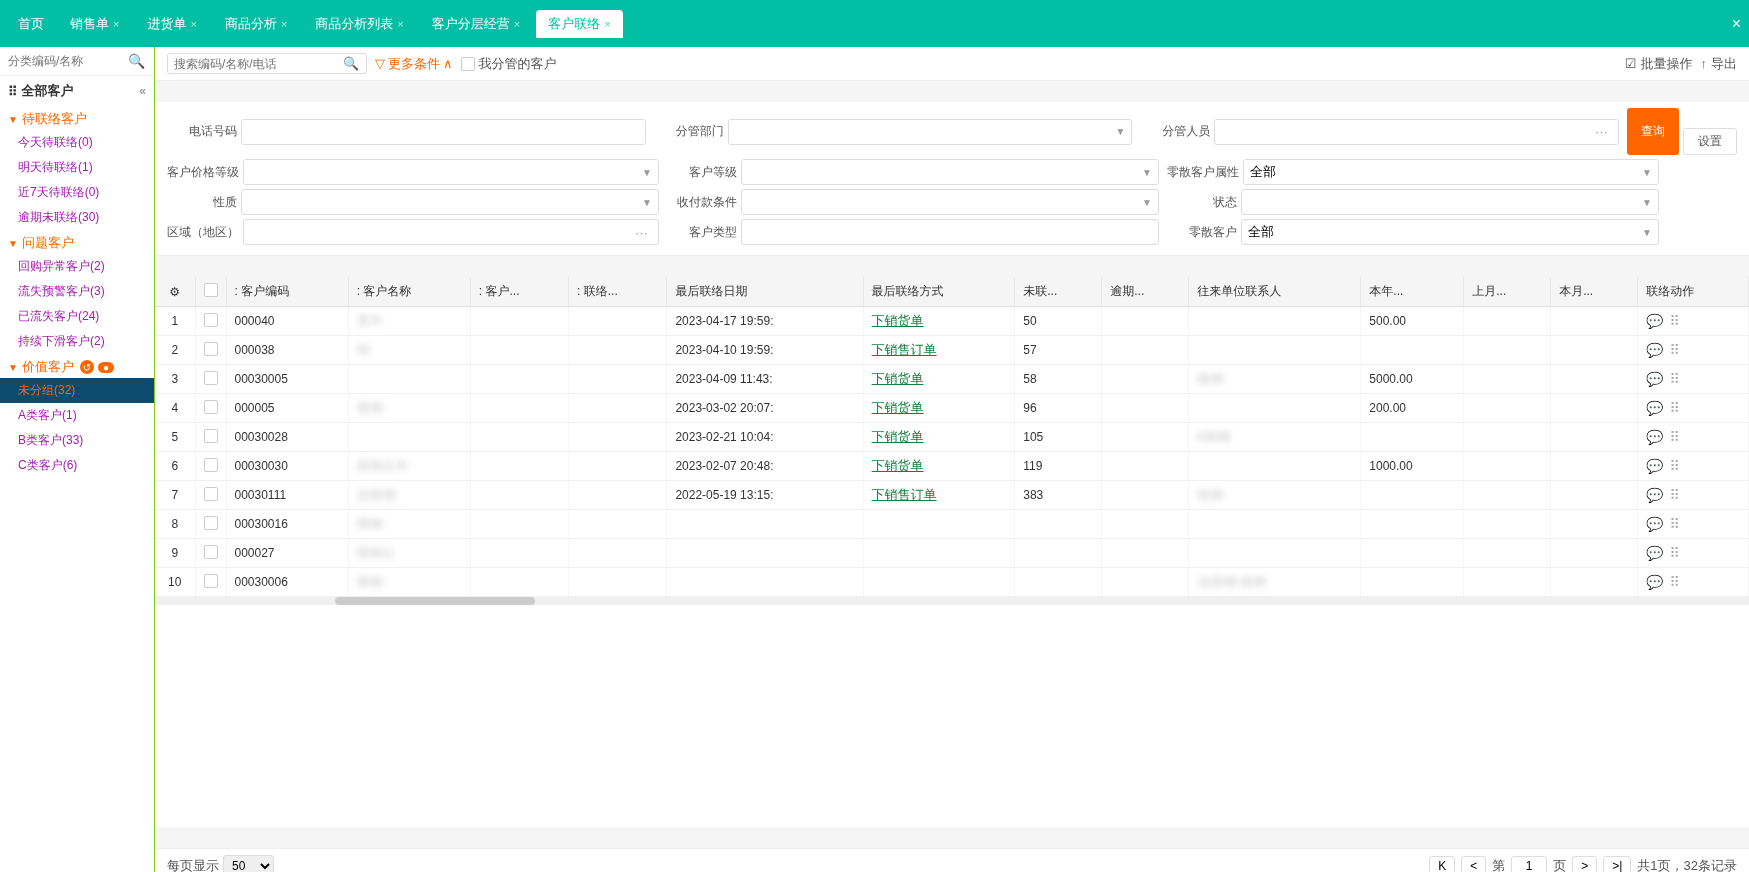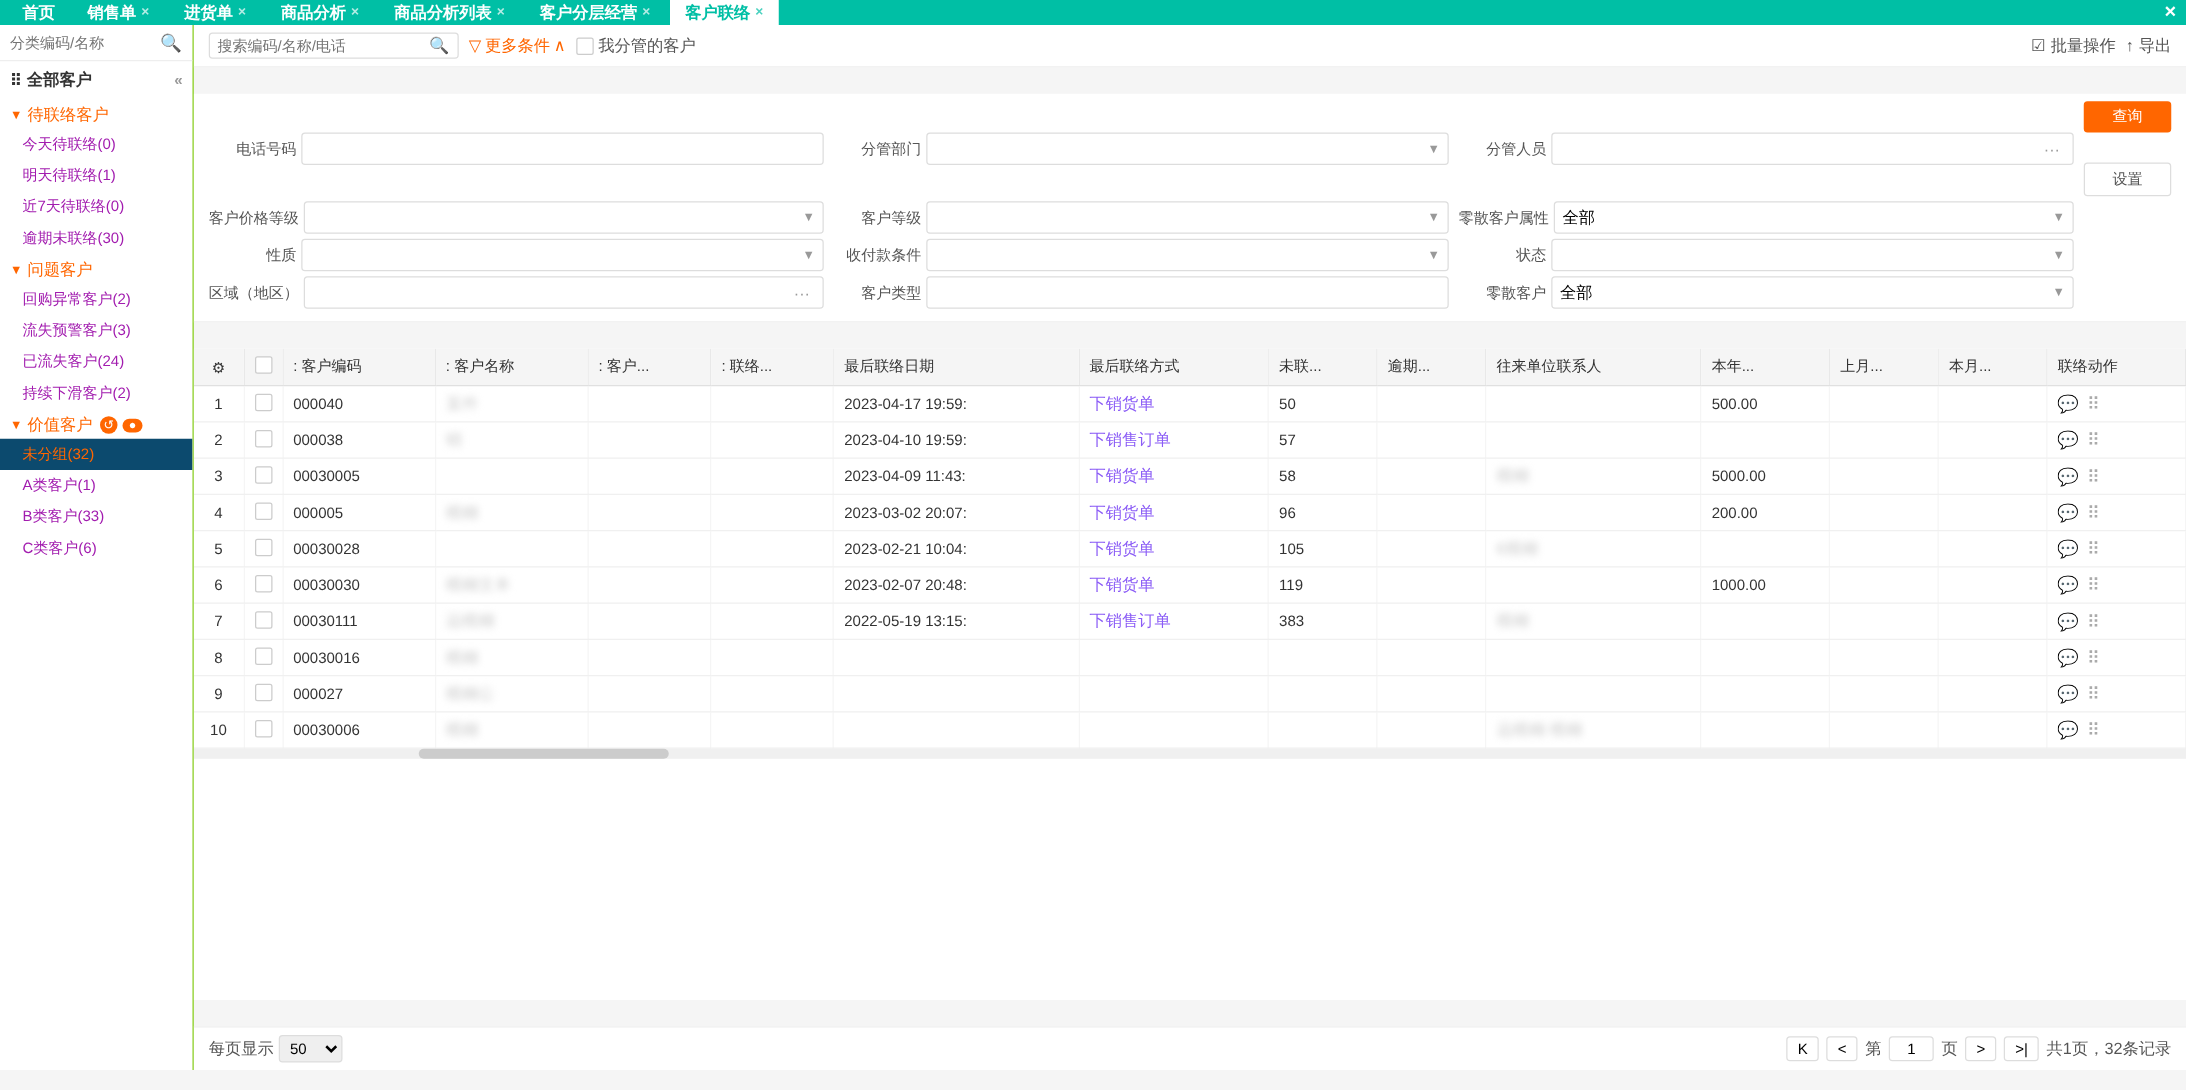--- a/index.html
+++ b/index.html
@@ -3,25 +3,24 @@
   <meta charset="utf-8">
   <style>
     * { box-sizing: border-box; margin: 0; padding: 0; font-family: 'Microsoft YaHei', Arial, sans-serif; font-size: 13px; }
     body { background: #f5f5f5; overflow: hidden; }
 
     
     .top-nav {
       display: flex;
       align-items: center;
       background: #00bfa5;
-      height: 20px;
+      height: 47px;
       padding: 0 8px;
       gap: 4px;
       color: #fff;
-      font-weight: bold;
     }
     .nav-tab {
       display: flex;
       align-items: center;
       padding: 0 12px;
       height: 28px;
       border-radius: 4px 4px 0 0;
       cursor: pointer;
       color: #fff;
       font-size: 13px;
@@ -264,21 +263,20 @@
       color: #555;
       border: 1px solid #ddd;
       border-radius: 3px;
       padding: 4px 14px;
       cursor: pointer;
       font-size: 12px;
       margin-top: 20px;
     }
     .adv-filter-actions {
       display: flex;
-      flex-direction: column;
       gap: 4px;
       min-width: 70px;
     }
 
     
     .table-wrap {
       flex: 1;
       overflow: auto;
       background: #fff;
     }
@@ -305,21 +303,21 @@
       border-bottom: 1px solid #f0f0f0;
       border-right: 1px solid #f5f5f5;
       padding: 5px 8px;
       color: #333;
       font-size: 12px;
       white-space: nowrap;
     }
     .col-num { width: 40px; text-align: center; }
     .col-cb { width: 30px; text-align: center; }
     .col-setting { width: 36px; text-align: center; }
-    .link-blue { color: #8b5cf6; cursor: pointer; }
+    .link-blue { color: #15803d; cursor: pointer; text-decoration: underline; }
     .blurred {
       filter: blur(3px);
       user-select: none;
       color: #ccc;
     }
     .action-icons {
       display: flex;
       gap: 6px;
       align-items: center;
     }

